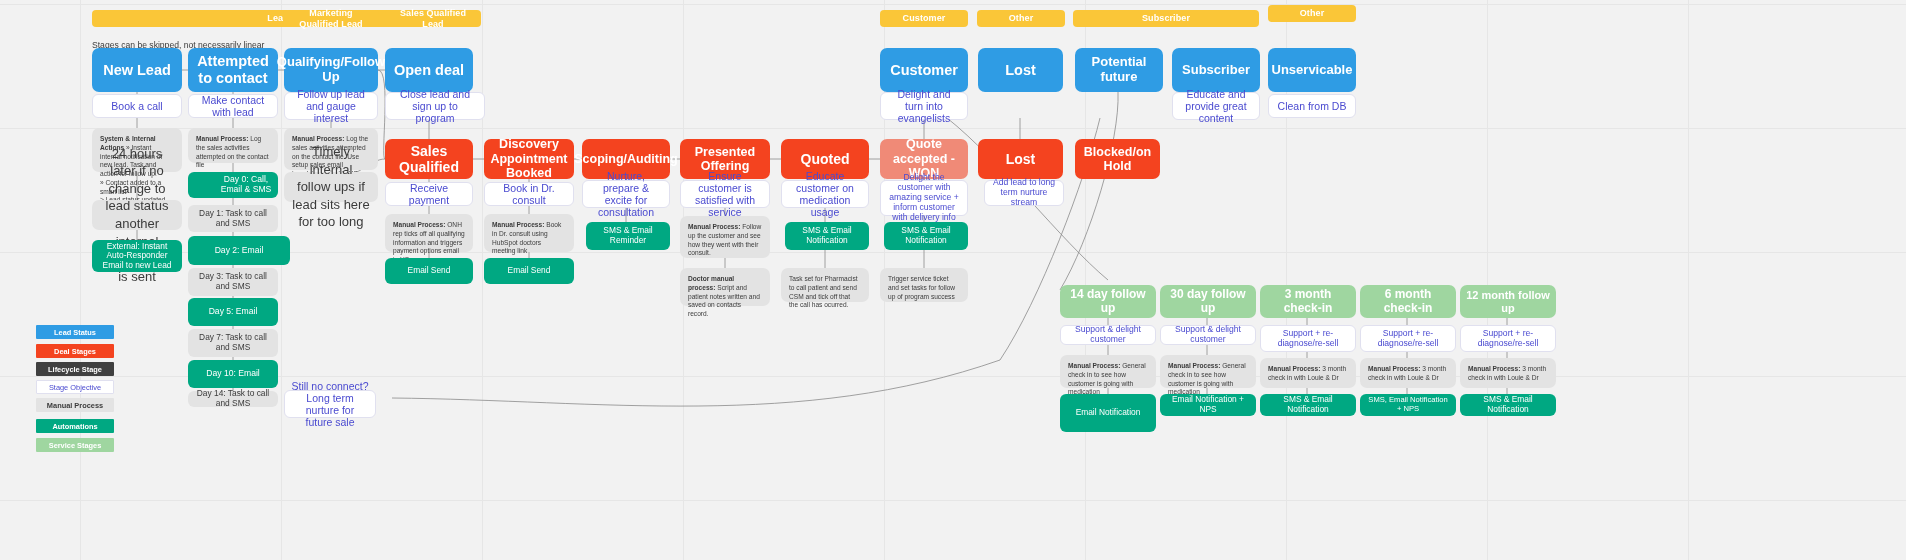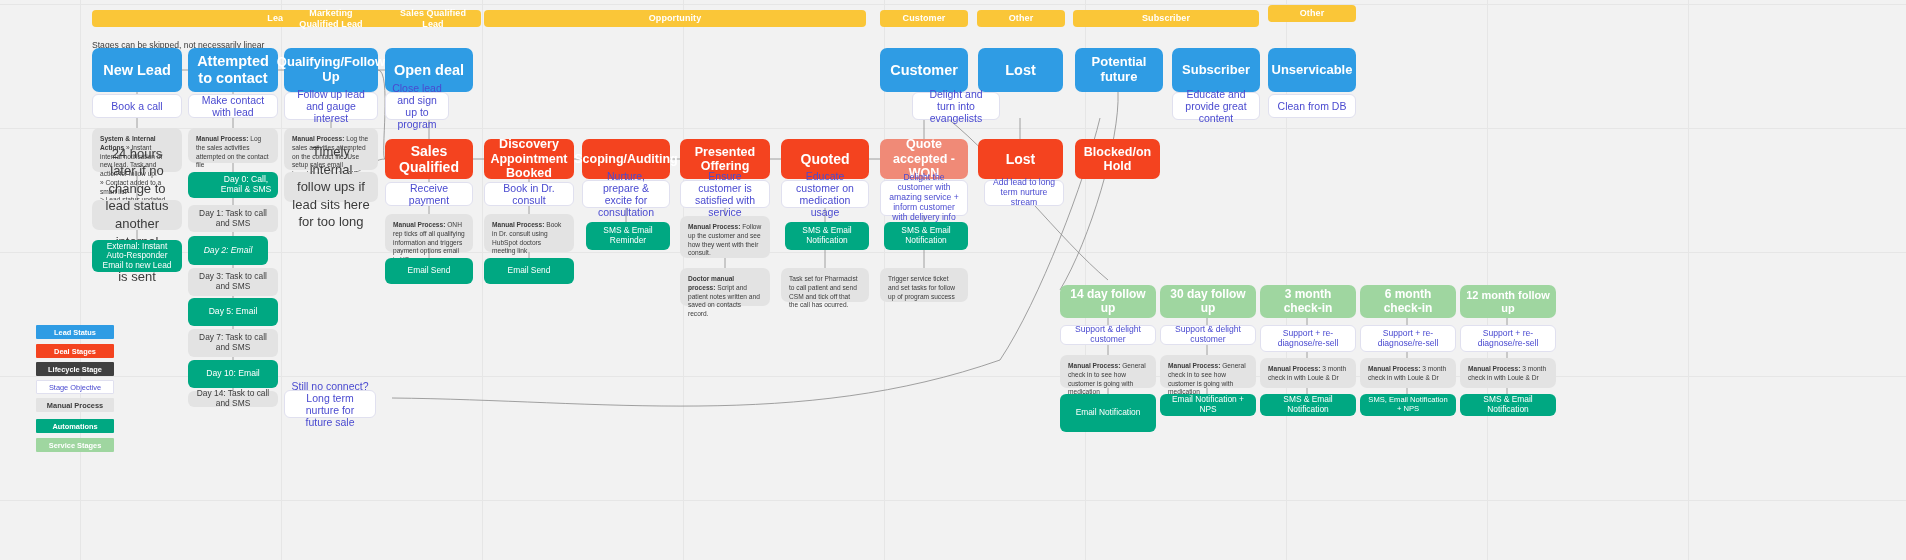--- a/index.html
+++ b/index.html
@@ -255,61 +255,60 @@
       <path d="M1407,388 L1407,394"></path>
       <path d="M1507,318 L1507,325"></path>
       <path d="M1507,352 L1507,358"></path>
       <path d="M1507,388 L1507,394"></path>
     </g>
   </svg>
 
   <div class="node banner" style="left:92px;  top:10px; width:372px;">Lead</div>
   <div class="node banner" style="left:283px; top:10px; width:96px;">Marketing Qualified Lead</div>
   <div class="node banner" style="left:385px; top:10px; width:96px;">Sales Qualified Lead</div>
-  <div class="node banner" style="left:484px; top:10px; width:382px;">Opportunity</div>
   <div class="node banner" style="left:880px; top:10px; width:88px;">Customer</div>
   <div class="node banner" style="left:977px; top:10px; width:88px;">Other</div>
   <div class="node banner" style="left:1073px;top:10px; width:186px;">Subscriber</div>
   <div class="node banner" style="left:1268px;top:5px;  width:88px;">Other</div>
 
   <div class="note" style="left:92px; top:40px;">Stages can be skipped, not necessarily linear</div>
 
   <div class="node blue" style="left:92px;  top:48px; width:90px;  height:44px;">New Lead</div>
   <div class="node blue" style="left:188px; top:48px; width:90px;  height:44px;">Attempted to contact</div>
   <div class="node blue small" style="left:284px; top:48px; width:94px;  height:44px;">Qualifying/Follow Up</div>
   <div class="node blue" style="left:385px; top:48px; width:88px;  height:44px;">Open deal</div>
   <div class="node blue" style="left:880px; top:48px; width:88px;  height:44px;">Customer</div>
   <div class="node blue" style="left:978px; top:48px; width:85px;  height:44px;">Lost</div>
   <div class="node blue small" style="left:1075px;top:48px; width:88px;  height:44px;">Potential future</div>
   <div class="node blue small" style="left:1172px;top:48px; width:88px;  height:44px;">Subscriber</div>
   <div class="node blue small" style="left:1268px;top:48px; width:88px;  height:44px;">Unservicable</div>
 
   <div class="node white" style="left:92px;  top:94px; width:90px;  height:24px;text-align:center;">Book a call</div>
   <div class="node white" style="left:188px; top:94px; width:90px;  height:24px;">Make contact with lead</div>
   <div class="node white" style="left:284px; top:92px; width:94px;  height:28px;">Follow up lead and gauge interest</div>
-  <div class="node white" style="left:385px; top:92px; width:64px;  height:28px;">Close lead and sign up to program</div>
-  <div class="node white" style="left:912px; top:92px; width:88px;  height:28px;">Delight and turn into evangelists</div>
+  <div class="node white" style="left:385px; top:92px; width:100px;  height:28px;">Close lead and sign up to program</div>
+  <div class="node white" style="left:880px; top:92px; width:88px;  height:28px;">Delight and turn into evangelists</div>
   <div class="node white" style="left:1172px;top:92px; width:88px;  height:28px;">Educate and provide great content</div>
   <div class="node white" style="left:1268px;top:94px; width:88px;  height:24px;">Clean from DB</div>
 
   <div class="node grey" style="left:92px; top:128px; width:90px; height:44px; display:block;">
     <b>System &amp; Internal Actions</b>
     <span style="white-space:pre-line;">» Instant internal notification of new lead. Task and action for follow up.
 » Contact added to a smart list
 &gt; Lead status updated</span>
   </div>
   <div class="node grey center" style="left:92px; top:200px; width:90px; height:30px;">24 hours later if no change to lead status another internal notification is sent</div>
   <div class="node green" style="left:92px; top:240px; width:90px; height:32px;">External: Instant Auto-Responder Email to new Lead</div>
 
   <div class="node grey" style="left:188px; top:128px; width:90px; height:35px; display:block;">
     <b>Manual Process:</b><span> Log the sales activities attempted on the contact file</span>
   </div>
   <div class="node green lg" style="left:188px; top:172px; width:90px; height:26px;padding-left:32px;">Day 0: Call, Email &amp; SMS</div>
   <div class="node greyauto" style="left:188px; top:205px; width:90px; height:27px;">Day 1: Task to call and SMS</div>
-  <div class="node green lg" style="left:188px; top:236px; width:80px; height:29px;font-style:italic;">Day 2: Email</div>
+  <div class="node green lg" style="left:188px; top:236px; width:102px; height:29px;">Day 2: Email</div>
   <div class="node greyauto" style="left:188px; top:268px; width:90px; height:28px;">Day 3: Task to call and SMS</div>
   <div class="node green lg" style="left:188px; top:298px; width:90px; height:28px;">Day 5: Email</div>
   <div class="node greyauto" style="left:188px; top:329px; width:90px; height:28px;">Day 7: Task to call and SMS</div>
   <div class="node green lg" style="left:188px; top:360px; width:90px; height:28px;">Day 10: Email</div>
   <div class="node greyauto" style="left:188px; top:391px; width:90px; height:16px;">Day 14: Task to call and SMS</div>
   <div class="node white" style="left:284px; top:390px; width:92px; height:28px;">Still no connect? Long term nurture for future sale</div>
 
   <div class="node grey" style="left:284px; top:128px; width:94px; height:42px; display:block;">
     <b>Manual Process:</b><span> Log the sales activities attempted on the contact file. Use setup sales email templates saved in HS</span>
   </div>

